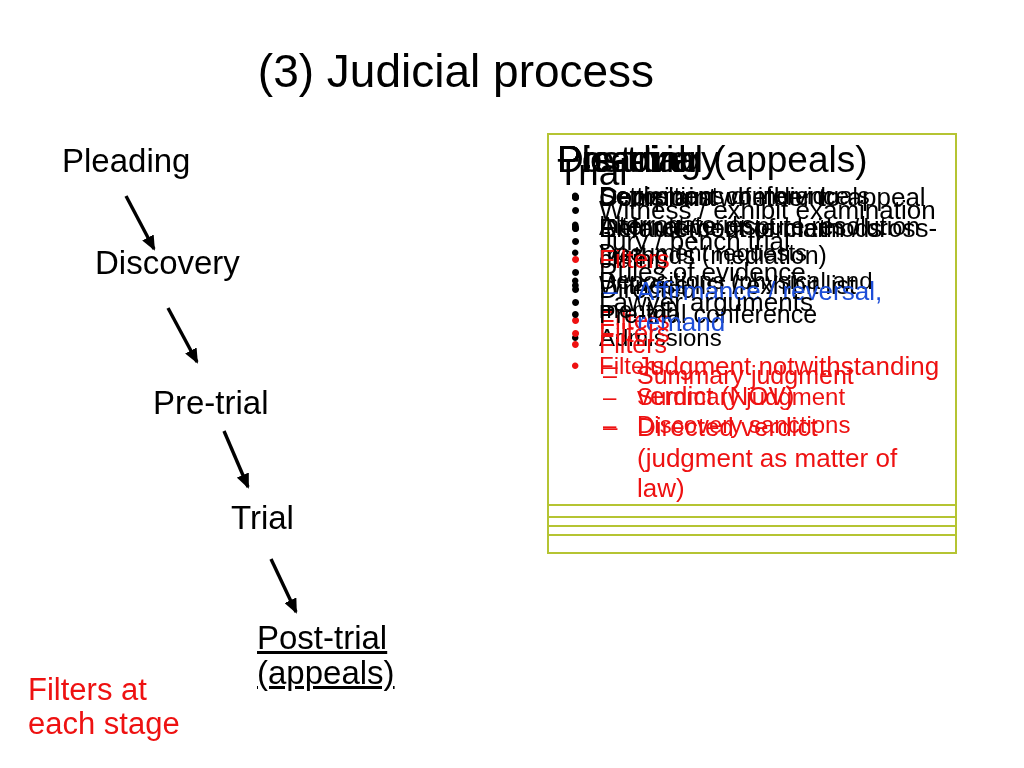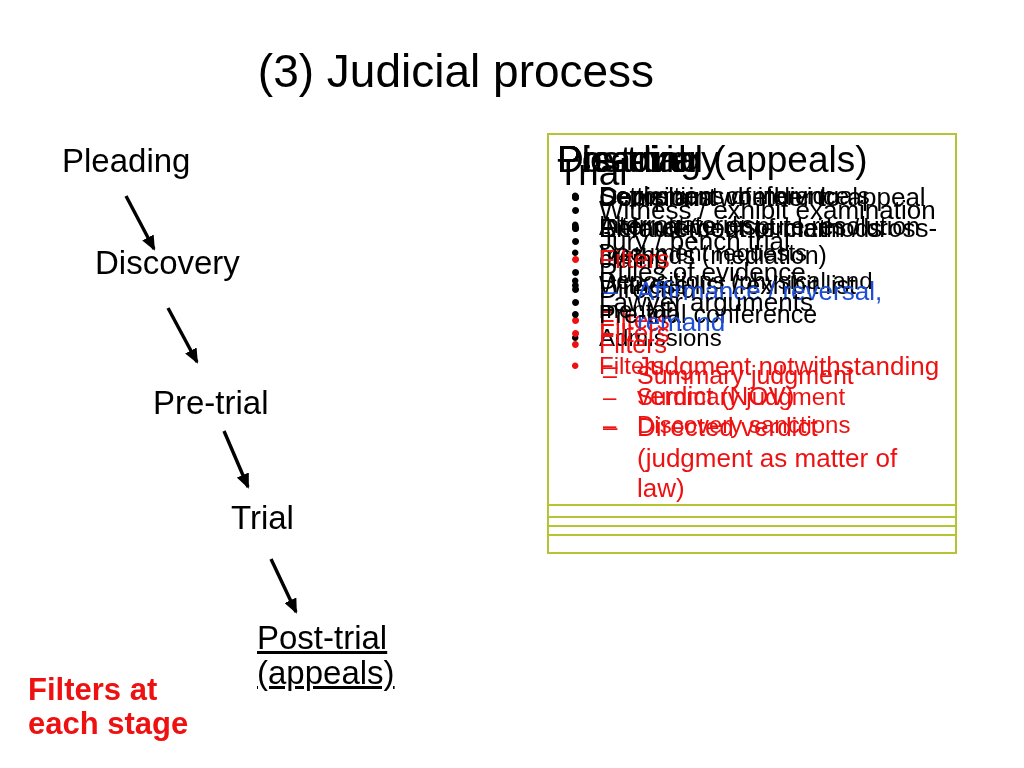--- a/index.html
+++ b/index.html
@@ -78,21 +78,21 @@
     </g>
   </svg>
 
   <div class="stage" id="stage-pleading">Pleading</div>
   <div class="stage" id="stage-discovery">Discovery</div>
   <div class="stage" id="stage-pretrial">Pre-trial</div>
   <div class="stage" id="stage-trial">Trial</div>
   <div class="stage" id="stage-posttrial">Post-trial
 (appeals)</div>
 
-  <div id="filters-note" style="color: rgb(238, 17, 17); font-weight: bold;">Filters at
+  <div id="filters-note" style="color: rgb(238, 17, 17);">Filters at
 each stage</div>
 
   <div class="stack-box box-pleading" style="border: 2px solid rgb(181, 196, 51);">
     <div class="box-inner">
       <div class="box-title">Pleading</div>
       <ul class="bullets">
           <li>Complaint</li>
           <li>Default (counterclaim / cross-claim)</li>
           <li>Directed</li>
         </ul>

